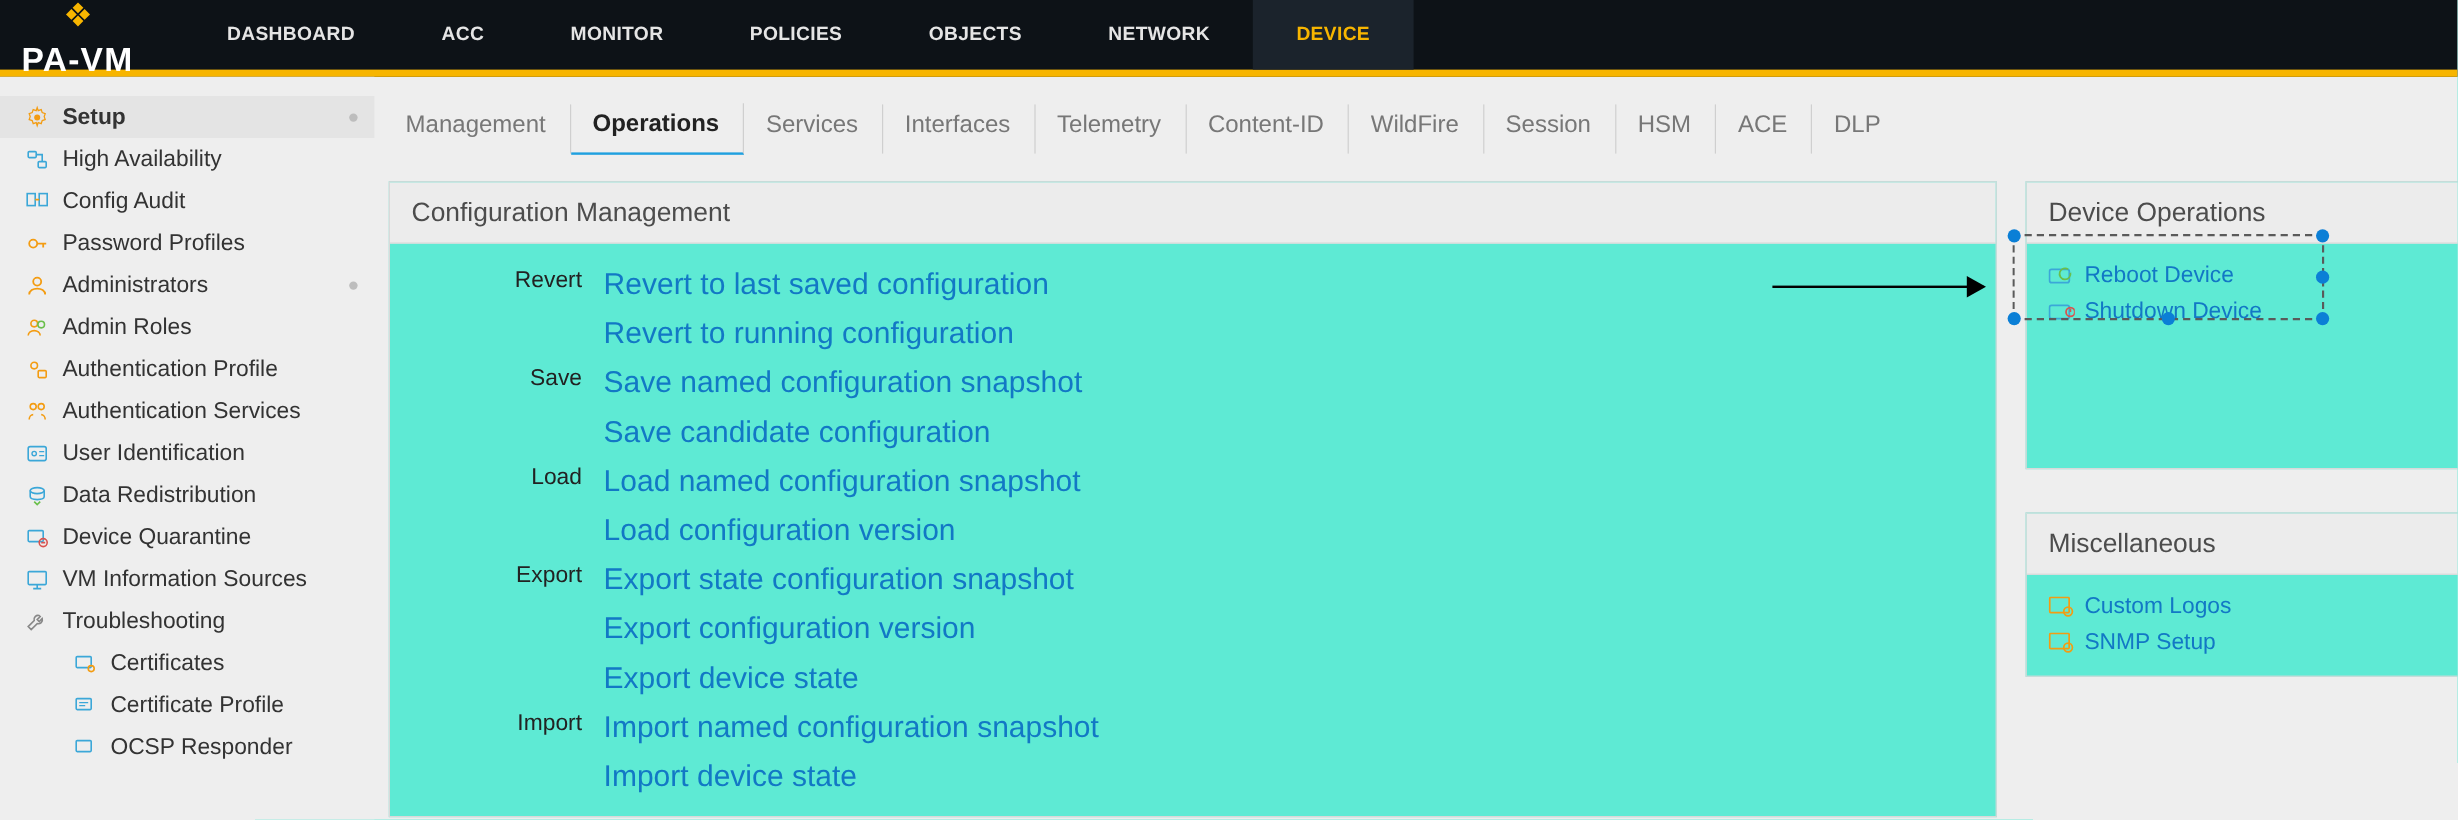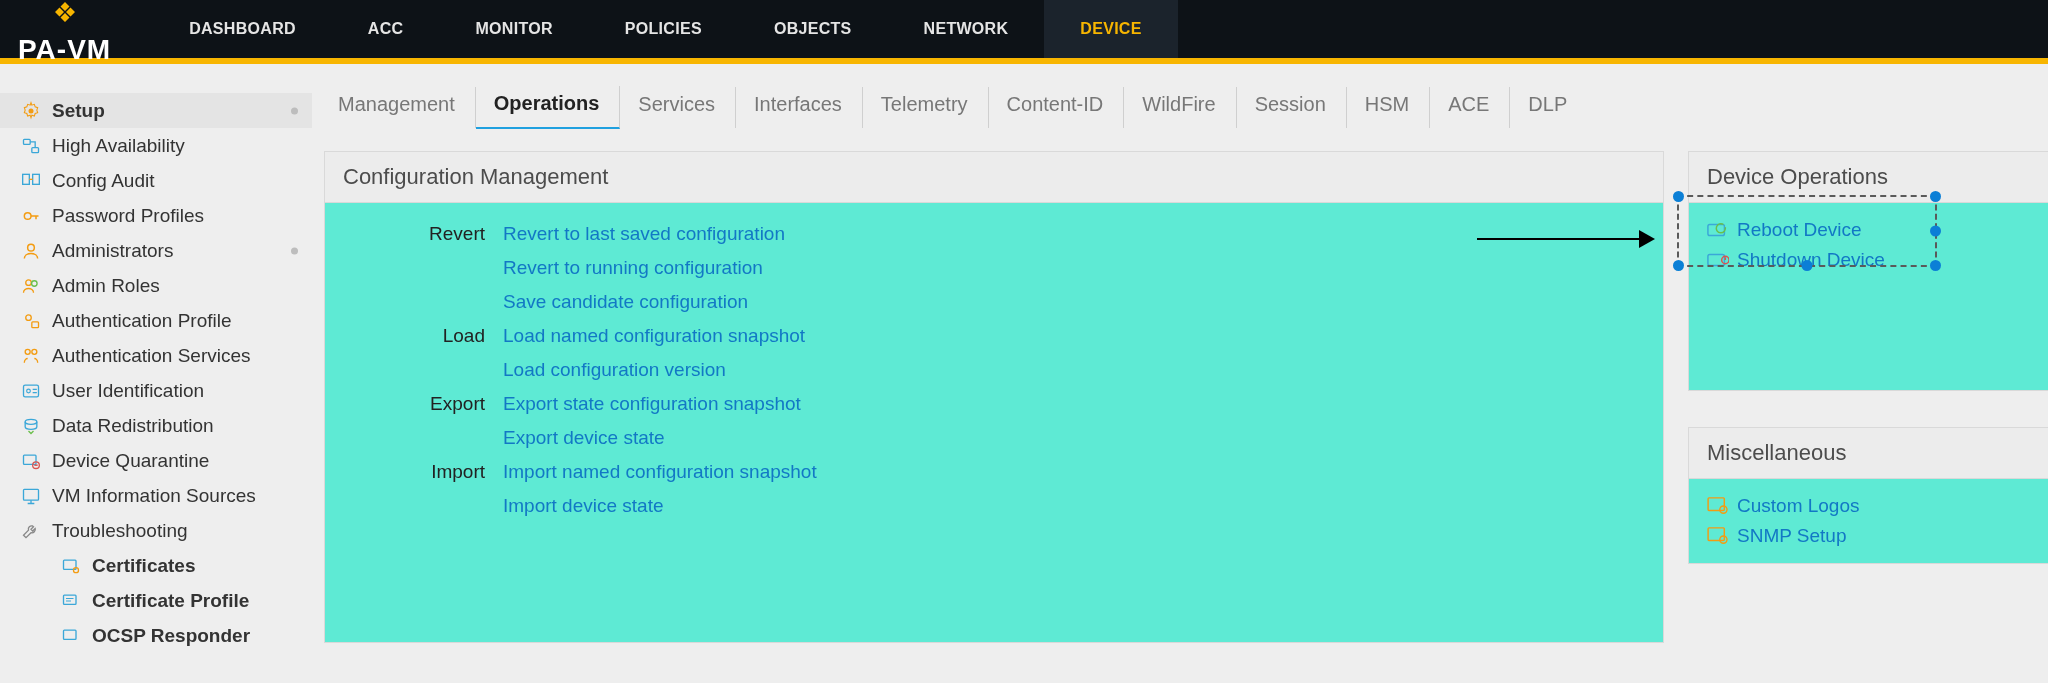--- a/index.html
+++ b/index.html
@@ -19,44 +19,44 @@
   
   .topnav{display:flex;align-items:stretch;background:var(--bg-dark);height:64px;border-bottom:6px solid var(--brand-yellow);}
   .brand{display:flex;align-items:center;gap:10px;padding:0 42px 0 18px;flex-direction:column;}
   .brand-name{color:#fff;font-weight:700;letter-spacing:1px;font-size:28px;}
   .brand-logo{width:24px;height:24px;}
   .nav{display:flex;align-items:stretch;}
   .nav-item{display:flex;align-items:center;padding:0 36px;color:var(--nav-text);font-size:16px;font-weight:600;letter-spacing:.3px;cursor:pointer;}
   .nav-item.active{background:#1b232c;color:var(--brand-yellow);}
   
   .layout{display:flex;height:calc(100% - 64px);}
-  .sidebar{width:312px;background:var(--bg-page);padding-top:29px;}
+  .sidebar{width:312px;background:var(--bg-page);padding-top:16px;}
   .side-item{display:flex;align-items:center;gap:10px;padding:4px 14px 4px 20px;font-size:19px;color:var(--sidebar-text);height:35px;cursor:pointer;position:relative;}
   .side-item.active{background:#e4e4e4;font-weight:700;}
   .side-item.active::after,.side-item.expandable::after{content:"";width:7px;height:7px;border-radius:50%;background:#bdbdbd;position:absolute;right:14px;top:50%;transform:translateY(-50%);}
-  .side-item.sub{padding-left:60px;font-weight:bold;}
+  .side-item.sub{padding-left:60px;}
   .side-icon{width:22px;height:22px;display:flex;align-items:center;justify-content:center;flex:0 0 22px;}
   .side-caret{width:14px;display:flex;align-items:center;color:#8a8a8a;}
   
   .main{flex:1;padding:22px 0 0 12px;min-width:0;position:relative;}
   .subtabs{display:flex;align-items:center;gap:0;padding:0 20px 0 8px;font-size:20px;color:#777;}
   .subtab{padding:6px 20px 12px 18px;cursor:pointer;border-right:1px solid #cfcfcf;}
   .subtab:first-child{padding-left:6px;}
   .subtab.active{color:#222;font-weight:600;border-bottom:2px solid var(--sub-tab-active-border);}
   .subtab:last-child{border-right:none;}
   .content{display:flex;gap:24px;margin-top:22px;width:100%;}
   .panel{border:1px solid var(--panel-border);background:#5eead4;}
   .panel-header{background:var(--panel-header);padding:12px 18px;font-size:22px;color:#4c4c4c;border-bottom:1px solid var(--panel-border);}
   .panel-body{padding:12px 18px;}
   .cm-panel{flex:0 0 1340px;min-height:492px;}
   .cm-table{display:table;border-collapse:collapse;margin-top:2px;}
   .cm-row{display:table-row;}
   .cm-label{display:table-cell;text-align:right;padding:6px 18px 6px 0;color:#222;font-size:19px;white-space:nowrap;width:160px;vertical-align:top;}
   .cm-links{display:table-cell;padding:6px 0;}
-  .cm-link{color:var(--link);font-size:19px;cursor:pointer;white-space:nowrap;}
+  .cm-link{color:var(--link);font-size:25px;cursor:pointer;white-space:nowrap;}
   .right-col{flex:1;display:flex;flex-direction:column;gap:36px;min-width:364px;}
   .dev-ops{min-height:240px;position:relative;}
   .dev-link,.misc-link{display:flex;align-items:center;gap:8px;padding:4px 0;color:var(--link);font-size:19px;cursor:pointer;}
   .dev-icon{width:22px;height:16px;display:flex;align-items:center;}
   
   .selection-box{position:absolute;border:2px dashed #5a5a5a;border-radius:1px;}
   .sel-handle{position:absolute;width:11px;height:11px;background:#0b7fd6;border-radius:50%;}
   
   .arrow{position:absolute;top:300px;left:1500px;width:176px;height:2px;background:#000;}
   .arrow::after{content:"";position:absolute;right:-2px;top:-8px;border-left:16px solid #000;border-top:9px solid transparent;border-bottom:9px solid transparent;}
@@ -261,34 +261,42 @@
           <div class="cm-table">
             <div class="cm-row">
                 <div class="cm-label">Revert</div>
                 <div class="cm-links"><span class="cm-link">Revert to last saved configuration</span></div>
               </div>
             <div class="cm-row">
                 <div class="cm-label"></div>
                 <div class="cm-links"><span class="cm-link">Revert to running configuration</span></div>
               </div>
             <div class="cm-row">
+                <div class="cm-label">Save</div>
+                <div class="cm-links"><span class="cm-link">Save named configuration snapshot</span></div>
+              </div>
+            <div class="cm-row">
                 <div class="cm-label"></div>
                 <div class="cm-links"><span class="cm-link">Save candidate configuration</span></div>
               </div>
             <div class="cm-row">
                 <div class="cm-label">Load</div>
                 <div class="cm-links"><span class="cm-link">Load named configuration snapshot</span></div>
               </div>
             <div class="cm-row">
                 <div class="cm-label"></div>
                 <div class="cm-links"><span class="cm-link">Load configuration version</span></div>
               </div>
             <div class="cm-row">
                 <div class="cm-label">Export</div>
                 <div class="cm-links"><span class="cm-link">Export state configuration snapshot</span></div>
+              </div>
+            <div class="cm-row">
+                <div class="cm-label"></div>
+                <div class="cm-links"><span class="cm-link">Export configuration version</span></div>
               </div>
             <div class="cm-row">
                 <div class="cm-label"></div>
                 <div class="cm-links"><span class="cm-link">Export device state</span></div>
               </div>
             <div class="cm-row">
                 <div class="cm-label">Import</div>
                 <div class="cm-links"><span class="cm-link">Import named configuration snapshot</span></div>
               </div>
             <div class="cm-row">

